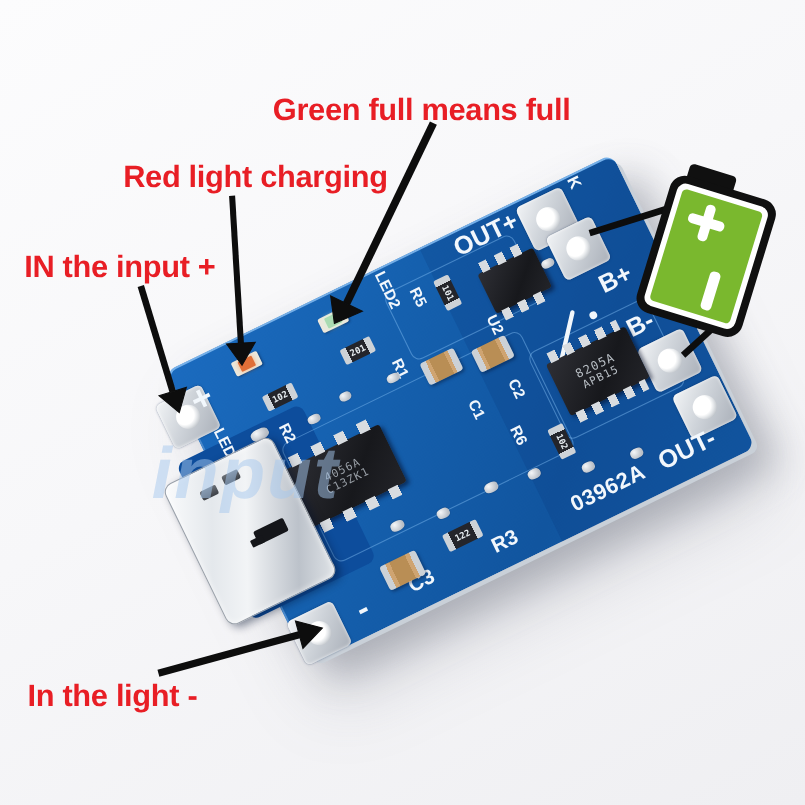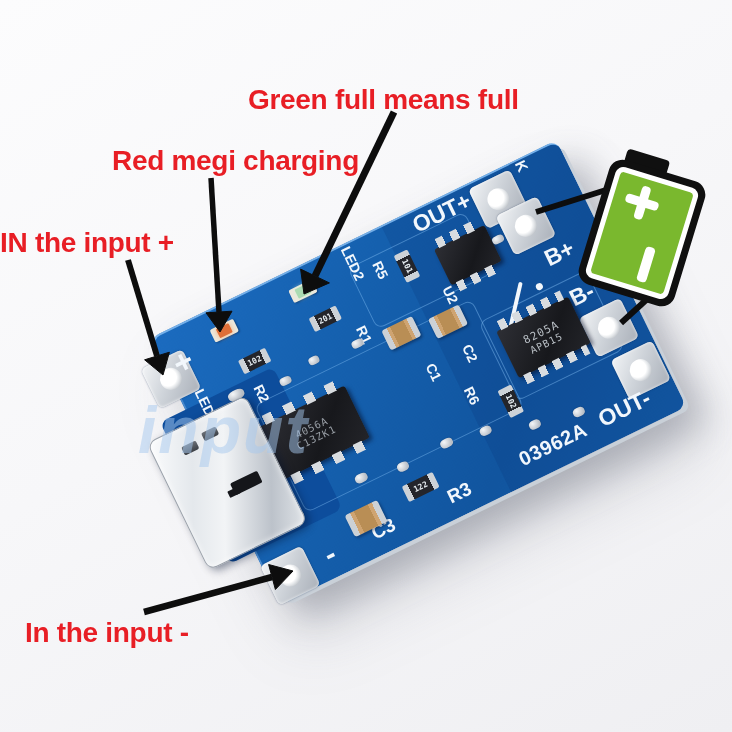--- a/index.html
+++ b/index.html
@@ -219,15 +219,15 @@
   <span class="nub"></span>
   <span class="frame"></span>
   <span class="white"></span>
   <span class="green"></span>
   <span class="bar" style="left:24px;top:31px;width:34px;height:9px;"></span>
   <span class="bar" style="left:36.5px;top:18.5px;width:9px;height:34px;"></span>
   <span class="bar" style="left:58px;top:76px;width:10px;height:36px;"></span>
 </div>
 
 <div class="note" style="left:248px;top:84px;">Green full means full</div>
-<div class="note" style="left:112px;top:145px;">Red megi charging</div>
-<div class="note" style="left:0;top:227px;">IN the input +</div>
-<div class="note" style="left:25px;top:617px;">In the input -</div>
+<div class="note" style="left:112px;top:145px;">Red light charging</div>
+<div class="note" style="left:22px;top:227px;">IN the input +</div>
+<div class="note" style="left:25px;top:617px;">In the light -</div>
 
 </body></html>

